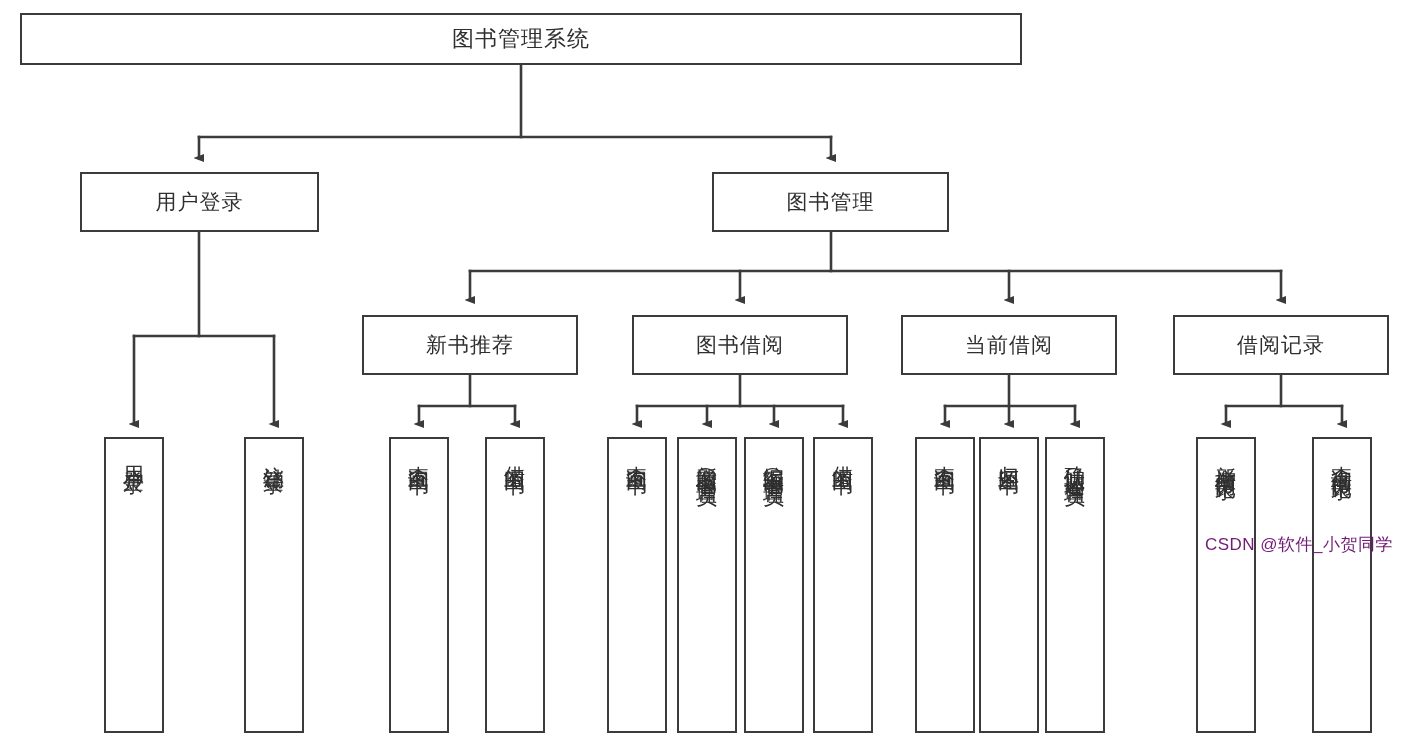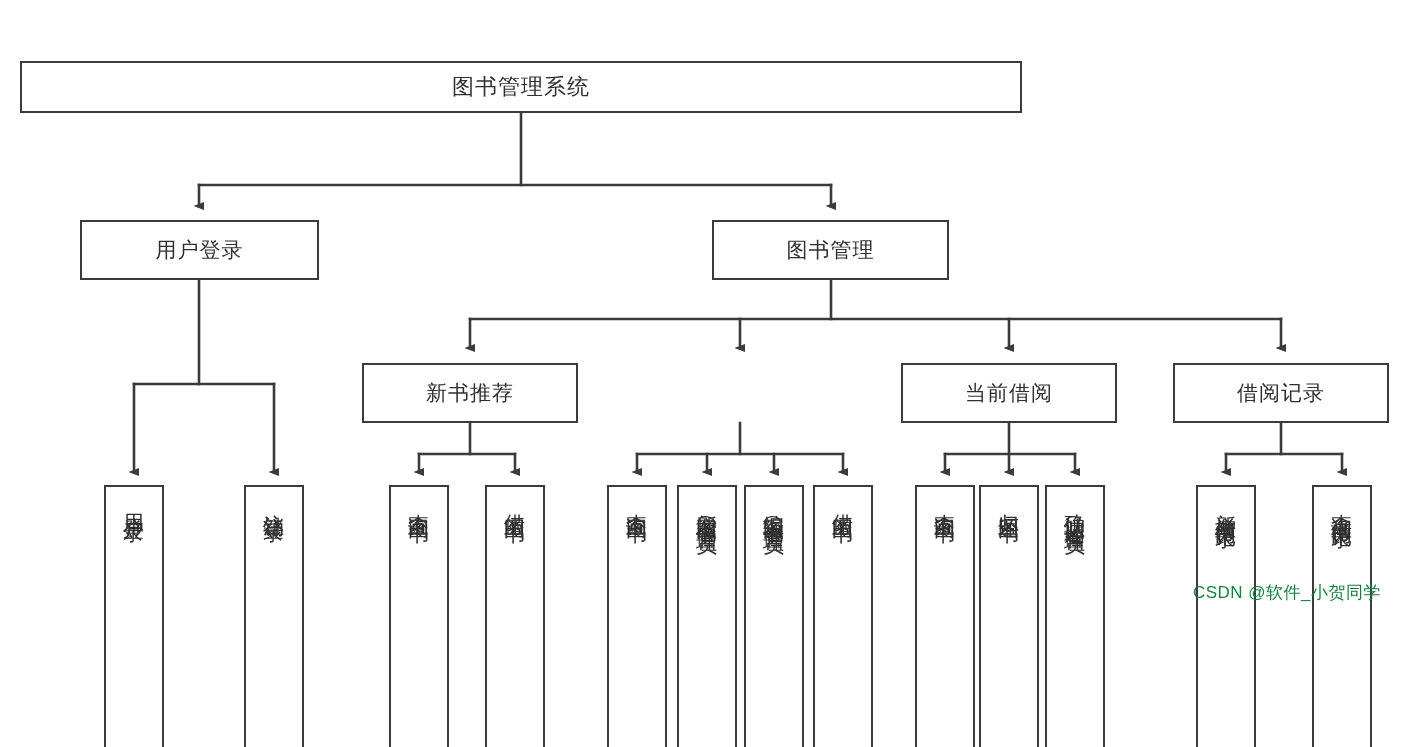--- a/index.html
+++ b/index.html
@@ -2,21 +2,21 @@
 <html><head>
 <meta charset="utf-8">
 <style>
   html,body{margin:0;padding:0;}
   body{
     width:1405px;height:747px;
     background:#ffffff;
     font-family:"Liberation Sans","DejaVu Sans",sans-serif;
     overflow:hidden;
   }
-  #stage{position:relative;width:1405px;height:562px;margin-top:48px;}
+  #stage{position:relative;width:1405px;height:562px;}
   svg#wires{position:absolute;left:0;top:0;width:1405px;height:747px;}
 
   .node{
     position:absolute;
     box-sizing:border-box;
     background:#ffffff;
     border:2px solid #3b3b3b;
     display:flex;
     align-items:center;
     justify-content:center;
@@ -41,24 +41,24 @@
     writing-mode:vertical-rl;
     text-orientation:upright;
     font-size:21px;
     letter-spacing:3px;
     line-height:1;
     white-space:nowrap;
   }
 
   .watermark{
     position:absolute;
-    right:24px;
+    right:12px;
     bottom:6px;
     font-size:17px;
-    color:#15803d;
+    color:#701a75;
     letter-spacing:0.5px;
     white-space:nowrap;
     pointer-events:none;
   }
 </style>
 </head>
 <body>
 
 <div id="stage">
 
@@ -119,20 +119,23 @@
   <div class="node h-node" style="left:80px;top:172px;width:239px;height:60px;">
     <span class="lbl">用户登录</span>
   </div>
   <div class="node h-node" style="left:362px;top:315px;width:216px;height:60px;">
     <span class="lbl">新书推荐</span>
   </div>
 
   <div class="node h-node" style="left:712px;top:172px;width:237px;height:60px;">
     <span class="lbl">图书管理</span>
   </div>
+  <div class="node h-node" style="left:632px;top:315px;width:216px;height:60px;">
+    <span class="lbl">图书借阅</span>
+  </div>
   <div class="node h-node" style="left:1173px;top:315px;width:216px;height:60px;">
     <span class="lbl">借阅记录</span>
   </div>
   <div class="node h-node" style="left:901px;top:315px;width:216px;height:60px;">
     <span class="lbl">当前借阅</span>
   </div>
 
   <div class="node leaf" style="left:104px;top:437px;width:60px;height:296px;">
     <span class="lbl">用户登录</span>
   </div>

